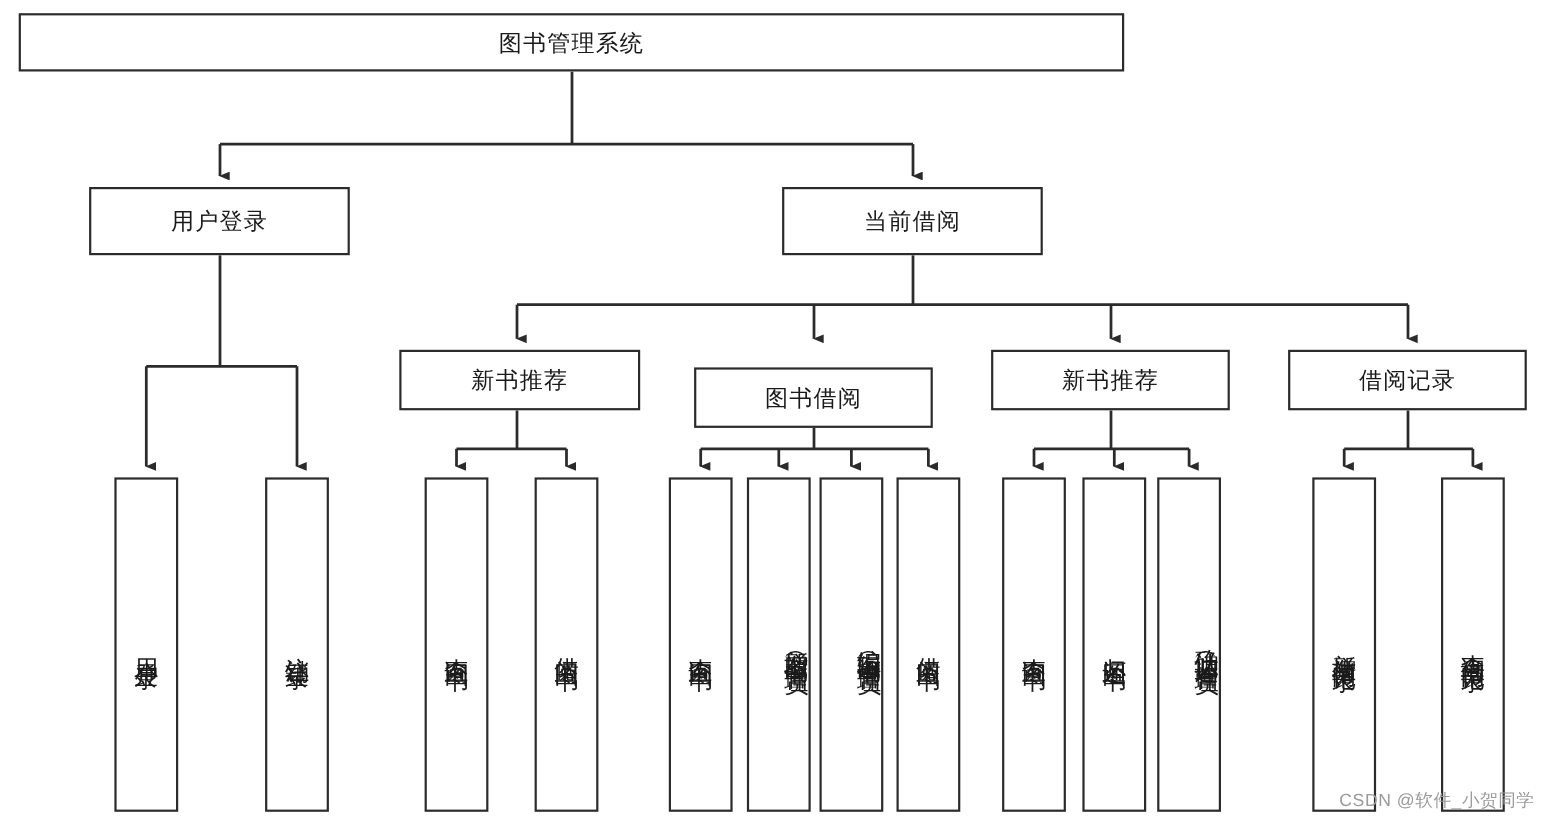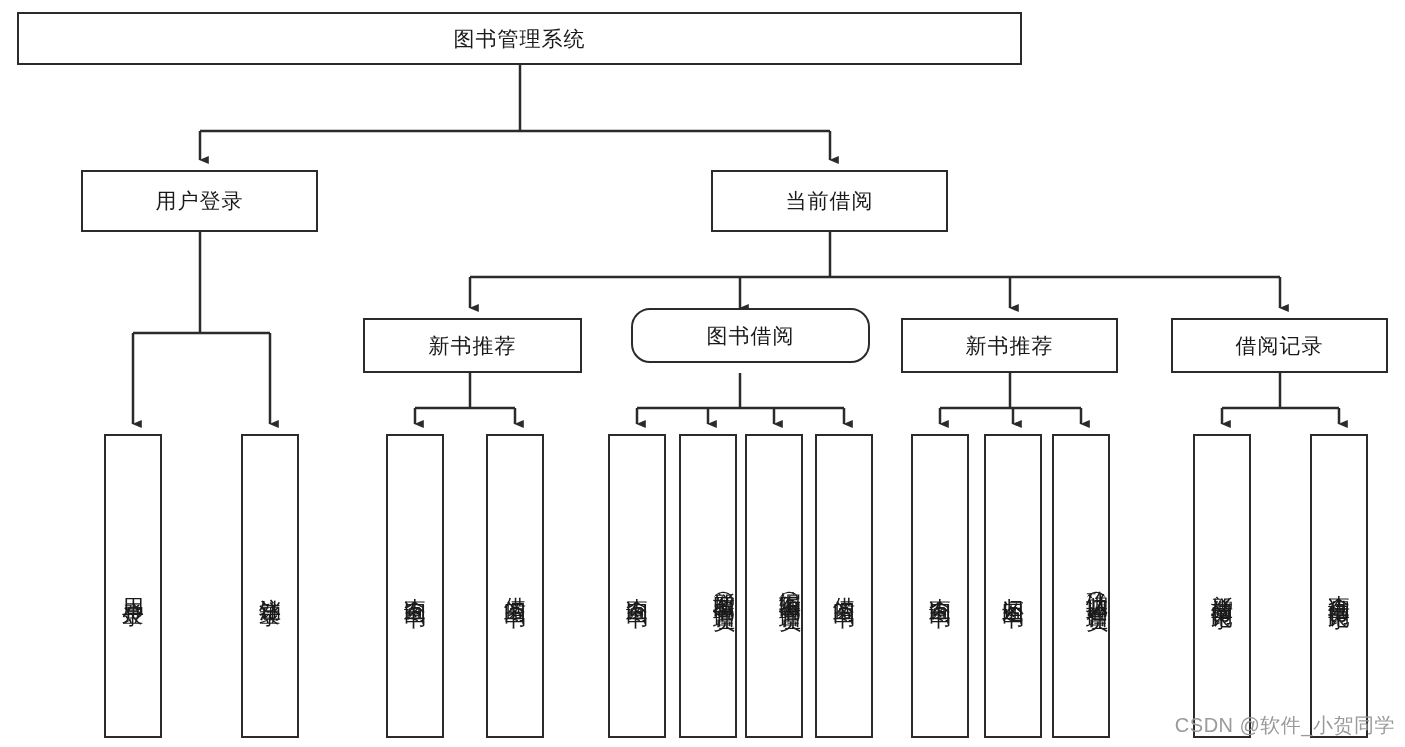--- a/index.html
+++ b/index.html
@@ -51,21 +51,21 @@
   .node.v.top {
     align-items: flex-start;
   }
   .node.v.mid {
     align-items: center;
   }
   .watermark {
     position: absolute;
     right: 10px;
     bottom: 8px;
-    font-size: 20px;
+    font-size: 16px;
     color: #9a9a9a;
     letter-spacing: 0.5px;
     white-space: nowrap;
   }
 </style>
 </head>
 <body>
 
 <div id="canvas">
 
@@ -132,21 +132,21 @@
       </g>
     </g>
   </svg>
 
   <div class="node h" style="left:17px; top:12px; width:1005px; height:53px;">图书管理系统</div>
 
   <div class="node h" style="left:81px; top:170px; width:237px; height:62px;">用户登录</div>
   <div class="node h" style="left:711px; top:170px; width:237px; height:62px;">当前借阅</div>
 
   <div class="node h" style="left:363px; top:318px; width:219px; height:55px;">新书推荐</div>
-  <div class="node h" style="left:631px; top:308px; width:239px; height:55px;border-radius:19px;">图书借阅</div>
+  <div class="node h" style="left:631px; top:334px; width:217px; height:55px;">图书借阅</div>
   <div class="node h" style="left:901px; top:318px; width:217px; height:55px;">新书推荐</div>
   <div class="node h" style="left:1171px; top:318px; width:217px; height:55px;">借阅记录</div>
 
   <div class="node v mid" style="left:104px; top:434px; width:58px; height:304px;">用户登录</div>
   <div class="node v mid" style="left:241px; top:434px; width:58px; height:304px;">注销登录</div>
 
   <div class="node v mid" style="left:386px; top:434px; width:58px; height:304px;">查询图书</div>
   <div class="node v mid" style="left:486px; top:434px; width:58px; height:304px;">借阅图书</div>
 
   <div class="node v mid" style="left:608px; top:434px; width:58px; height:304px;">查询图书</div>

